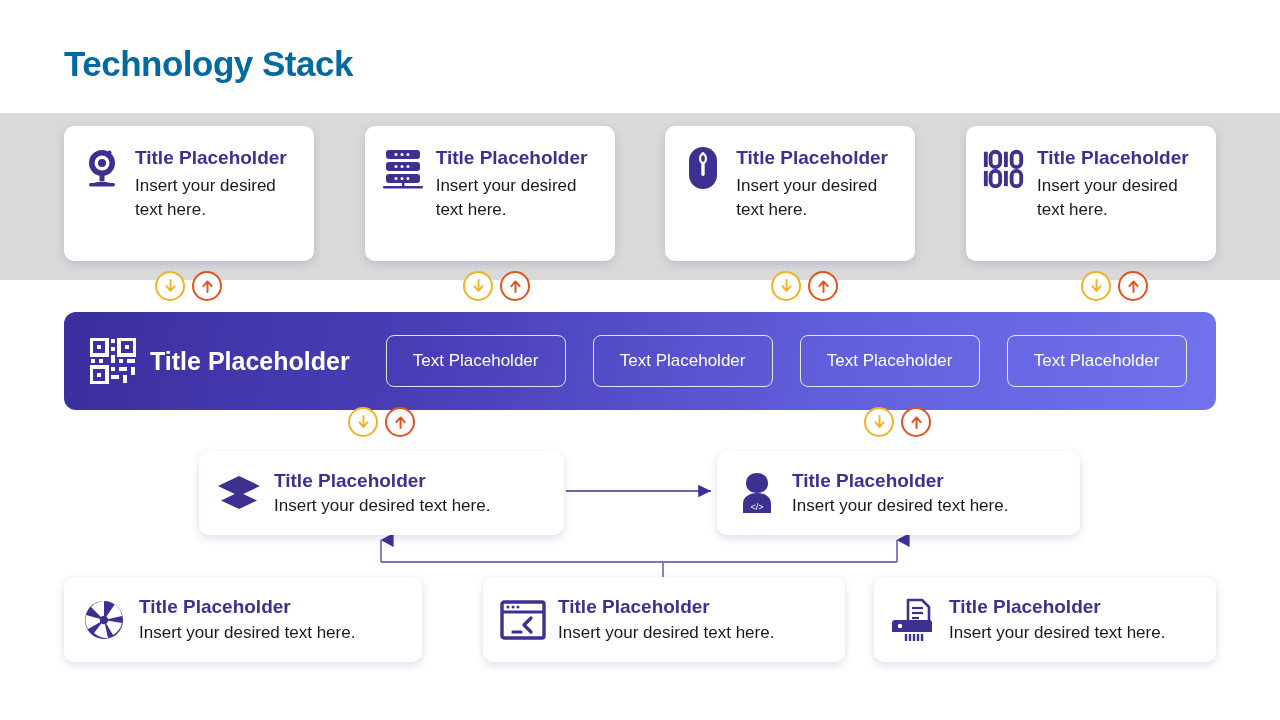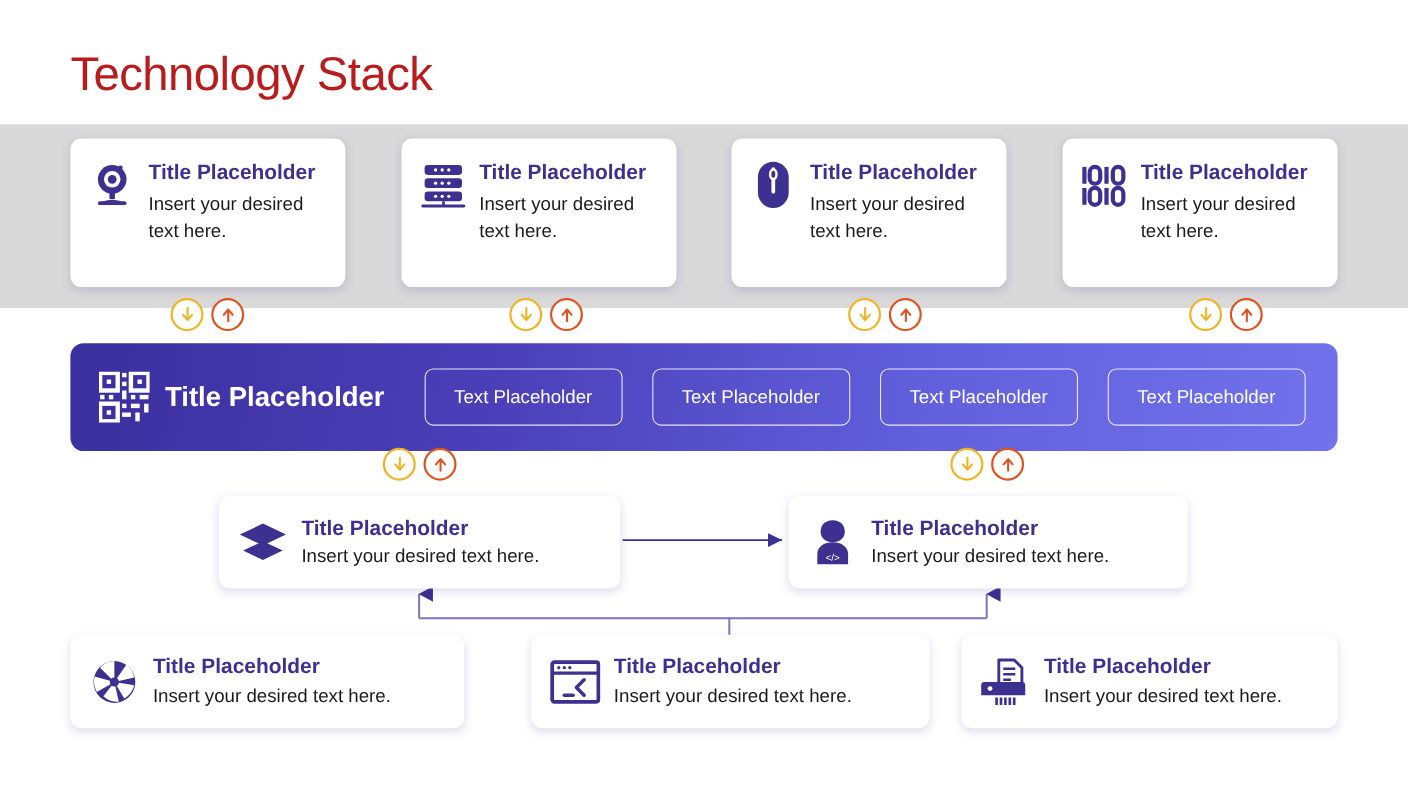--- a/index.html
+++ b/index.html
@@ -13,23 +13,23 @@
     position: relative;
   }
 
   .slide { position: relative; width: 1280px; height: 720px; }
 
   
   .page-title {
     position: absolute;
     left: 64px;
     top: 44px;
-    font-size: 43px;
-    font-weight: normal;
-    color: #b91c1c;
+    font-size: 35px;
+    font-weight: bold;
+    color: #0369a1;
     letter-spacing: -0.5px;
   }
 
   
   .gray-band {
     position: absolute;
     left: 0; top: 113px;
     width: 1280px; height: 167px;
     background: #d9d9d9;
   }

